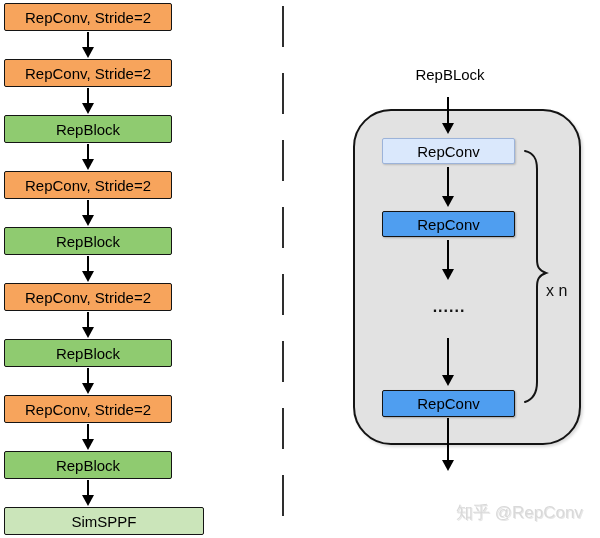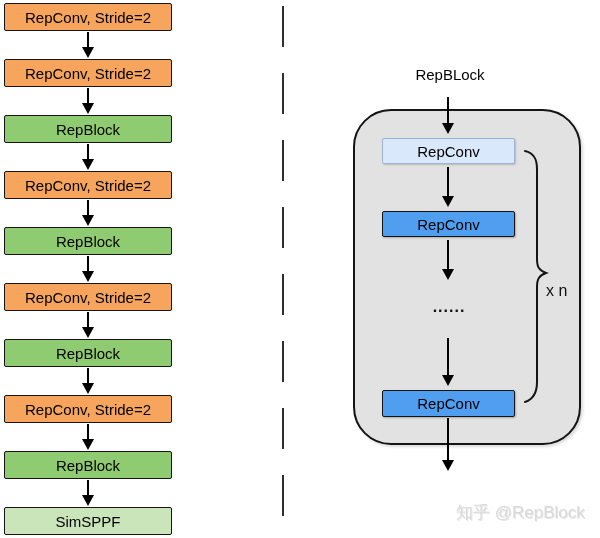--- a/index.html
+++ b/index.html
@@ -72,41 +72,41 @@
   <div id="detail-container"></div>
 
   <div id="detail-flow"></div>
 
   <svg id="brace" width="34" height="265" viewBox="0 0 34 265">
     <path d="M7,6 C16,8 19,14 19,24 L19,114 C19,122 21,125.5 28,128
              C21,130.5 19,134 19,142 L19,237 C19,247 16,254 7,257" fill="none" stroke="#141414" stroke-width="2" stroke-linecap="round"></path>
   </svg>
   <div id="repeat-label">x n</div>
 
-  <div id="watermark">知乎 @RepBlock</div>
+  <div id="watermark">知乎 @RepConv</div>
 
 <div class="node conv" style="left: 4px; top: 3px; width: 168px; height: 28px;">RepConv, Stride=2</div>
     <div class="arrow" style="left: 82px; top: 32px; height: 26px;"></div>
     <div class="node conv" style="left: 4px; top: 59px; width: 168px; height: 28px;">RepConv, Stride=2</div>
     <div class="arrow" style="left: 82px; top: 88px; height: 26px;"></div>
     <div class="node block" style="left: 4px; top: 115px; width: 168px; height: 28px;">RepBlock</div>
     <div class="arrow" style="left: 82px; top: 144px; height: 26px;"></div>
     <div class="node conv" style="left: 4px; top: 171px; width: 168px; height: 28px;">RepConv, Stride=2</div>
     <div class="arrow" style="left: 82px; top: 200px; height: 26px;"></div>
     <div class="node block" style="left: 4px; top: 227px; width: 168px; height: 28px;">RepBlock</div>
     <div class="arrow" style="left: 82px; top: 256px; height: 26px;"></div>
     <div class="node conv" style="left: 4px; top: 283px; width: 168px; height: 28px;">RepConv, Stride=2</div>
     <div class="arrow" style="left: 82px; top: 312px; height: 26px;"></div>
     <div class="node block" style="left: 4px; top: 339px; width: 168px; height: 28px;">RepBlock</div>
     <div class="arrow" style="left: 82px; top: 368px; height: 26px;"></div>
     <div class="node conv" style="left: 4px; top: 395px; width: 168px; height: 28px;">RepConv, Stride=2</div>
     <div class="arrow" style="left: 82px; top: 424px; height: 26px;"></div>
     <div class="node block" style="left: 4px; top: 451px; width: 168px; height: 28px;">RepBlock</div>
     <div class="arrow" style="left: 82px; top: 480px; height: 26px;"></div>
-    <div class="node sppf" style="left: 4px; top: 507px; width: 168px; height: 28px;">SimSPPF</div>
+    <div class="node sppf" style="left: 4px; top: 507px; width: 200px; height: 28px;">SimSPPF</div>
     <div class="node light" style="left: 382px; top: 138px; width: 133px; height: 26px;">RepConv</div>
     <div class="node dark" style="left: 382px; top: 211px; width: 133px; height: 26px;">RepConv</div>
     <div class="dots-label" style="left: 404px; top: 298px; width: 90px;">......</div>
     <div class="node dark" style="left: 382px; top: 390px; width: 133px; height: 27px;">RepConv</div>
     <div class="arrow" style="left: 442px; top: 97px; height: 37px;"></div>
     <div class="arrow" style="left: 442px; top: 167px; height: 40px;"></div>
     <div class="arrow" style="left: 442px; top: 240px; height: 40px;"></div>
     <div class="arrow" style="left: 442px; top: 338px; height: 48px;"></div>
     <div class="arrow" style="left: 442px; top: 418px; height: 53px;"></div>
   </div>

